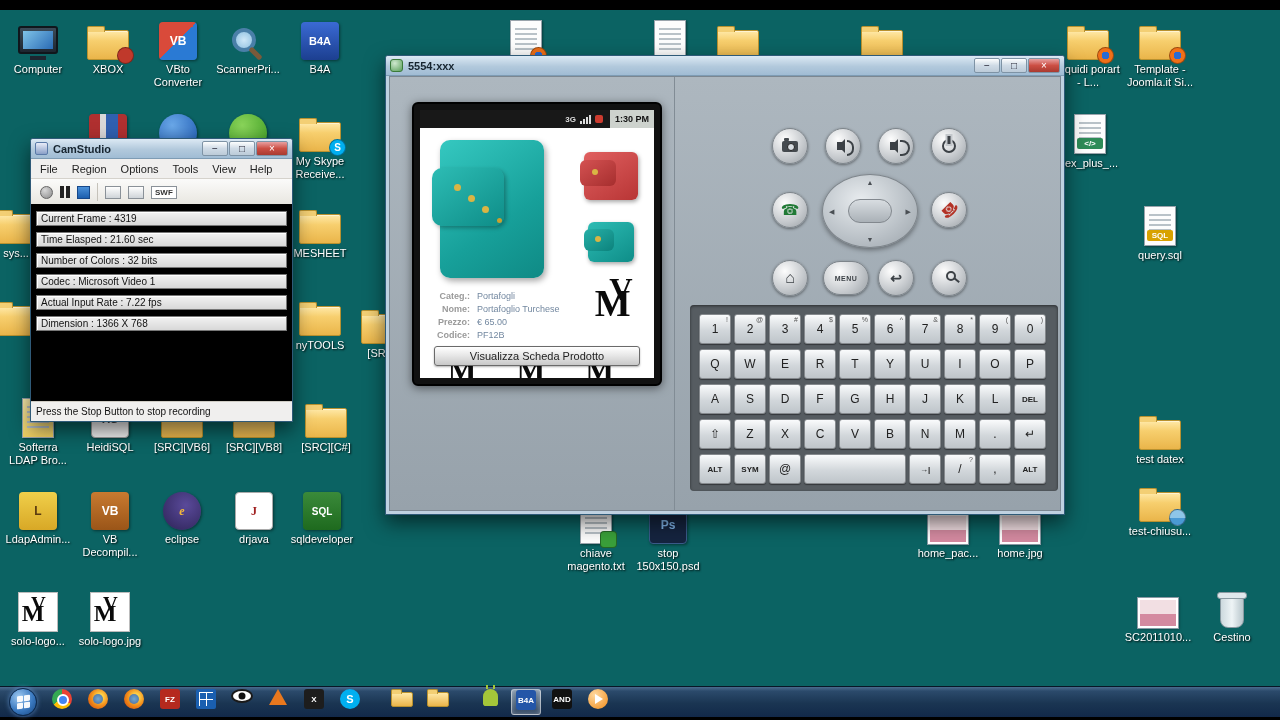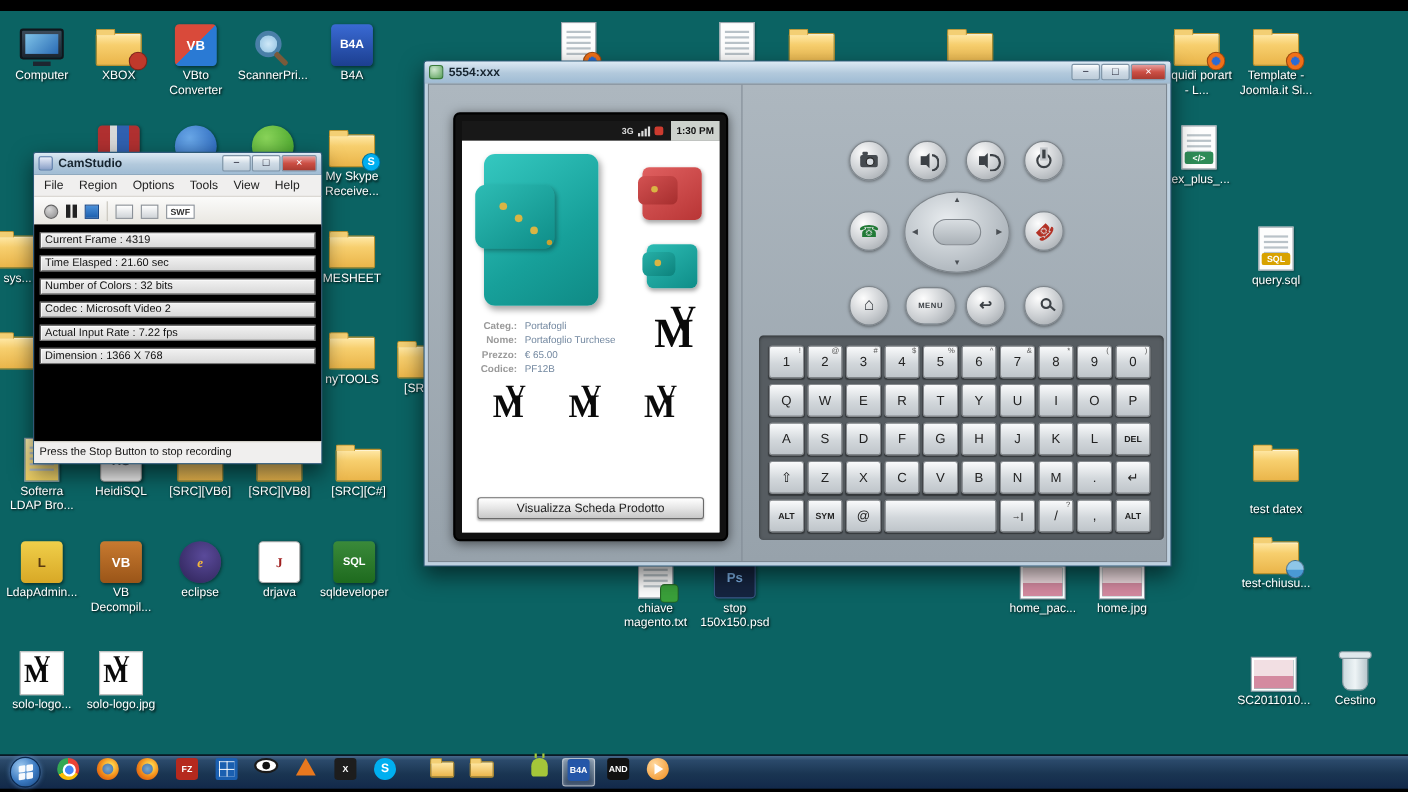--- a/index.html
+++ b/index.html
@@ -78,21 +78,21 @@
   .tb-mini{width:16px;height:13px;background:linear-gradient(#fff,#cfd4d8);border:1px solid #8a9198;}
   .tb-swf{font-size:8px;font-weight:bold;border:1px solid #8a9198;padding:1px 3px;background:#fff;color:#333;}
   .cs-stats{position:absolute;left:0;right:0;top:65px;bottom:20px;background:#000;padding-top:7px;}
   .stat{height:15px;margin:0 5px 6px;background:linear-gradient(#f2f2f2,#d8d8d8);border:1px solid #777;box-shadow:inset 1px 1px 0 #fff;font-size:10px;color:#111;display:flex;align-items:center;padding-left:4px;}
   .cs-status{position:absolute;left:0;right:0;bottom:0;height:20px;background:#f0efee;border-top:1px solid #cfccc4;font-size:10px;color:#111;display:flex;align-items:center;padding-left:5px;}
 
   
   #emulator{left:385px;top:45px;width:680px;height:460px;}
   .em-body{position:absolute;left:3px;right:3px;top:20px;bottom:3px;background:linear-gradient(#adb7bf,#97a2ab);border:1px solid #7c8791;}
   .em-left{position:absolute;left:0;top:0;bottom:0;width:285px;border-right:1px solid #818c95;}
-  .phone{position:absolute;left:22px;top:25px;width:250px;height:390px;background:#111;border:2px solid #000;border-radius:6px;box-shadow:0 2px 10px rgba(0,0,0,.5);}
+  .phone{position:absolute;left:22px;top:25px;width:250px;height:284px;background:#111;border:2px solid #000;border-radius:6px;box-shadow:0 2px 10px rgba(0,0,0,.5);}
   .pscreen{position:absolute;left:6px;top:6px;right:6px;bottom:6px;background:#fff;display:flex;flex-direction:column;}
   .pstatus{height:18px;background:#181818;display:flex;align-items:center;justify-content:flex-end;gap:4px;padding-left:4px;flex:none;}
   .sg{color:#ddd;font-size:8px;font-weight:bold;}
   .sbars{display:flex;align-items:flex-end;gap:1px;height:10px;}
   .sbars i{display:block;width:2px;background:#ddd;}
   .rdot{width:8px;height:8px;border-radius:2px;background:#cc3b2f;display:inline-block;}
   .ptime{background:#cdd2cd;color:#111;font-size:9px;font-weight:bold;height:100%;display:flex;align-items:center;padding:0 5px;margin-left:3px;}
   .papp{height:17px;background:linear-gradient(#5a5a5a,#3a3a3a);color:#fff;font-size:11px;font-weight:bold;display:flex;align-items:center;padding-left:6px;flex:none;}
   .pcontent{flex:1;position:relative;background:#fff;overflow:hidden;}
   .wal-big{position:absolute;left:20px;top:12px;width:104px;height:138px;background:linear-gradient(145deg,#35c8c0,#17a09a 60%,#0f8a85);border-radius:10px;box-shadow:2px 3px 6px rgba(0,0,0,.35);}
@@ -356,21 +356,21 @@
             <i class="ic-folder"></i>
           </span>
           <span class="dlabel">[SRC][VB8]</span>
         </div>
         <div class="dico" style="left: 292px; top: 386px;">
           <span class="dglyph">
             <i class="ic-folder"></i>
           </span>
           <span class="dlabel">[SRC][C#]</span>
         </div>
-        <div class="dico" style="left: 1126px; top: 386px; gap: 16px;">
+        <div class="dico" style="left: 1126px; top: 398px;">
           <span class="dglyph">
             <i class="ic-folder"></i>
           </span>
           <span class="dlabel">test datex</span>
         </div>
         <div class="dico" style="left: 4px; top: 478px;">
           <span class="dglyph">
             <i class="ic-sq g-ldap">L</i>
           </span>
           <span class="dlabel">LdapAdmin...</span>
@@ -496,21 +496,21 @@
         <span class="tb-stop"></span>
         <span class="tb-sep"></span>
         <span class="tb-mini"></span>
         <span class="tb-mini"></span>
         <span class="tb-swf">SWF</span>
       </div>
       <div class="cs-stats" id="cs-stats">
           <div class="stat">Current Frame : 4319</div>
           <div class="stat">Time Elasped : 21.60 sec</div>
           <div class="stat">Number of Colors : 32 bits</div>
-          <div class="stat">Codec : Microsoft Video 2</div>
+          <div class="stat">Codec : Microsoft Video 1</div>
           <div class="stat">Actual Input Rate : 7.22 fps</div>
           <div class="stat">Dimension : 1366 X 768</div>
         </div>
       <div class="cs-status">Press the Stop Button to stop recording</div>
     </div>
 
     <div class="win" id="emulator">
       <div class="tbar">
         <span class="ticon em-ticon"></span>
         <span class="ttext">5554:xxx</span>

